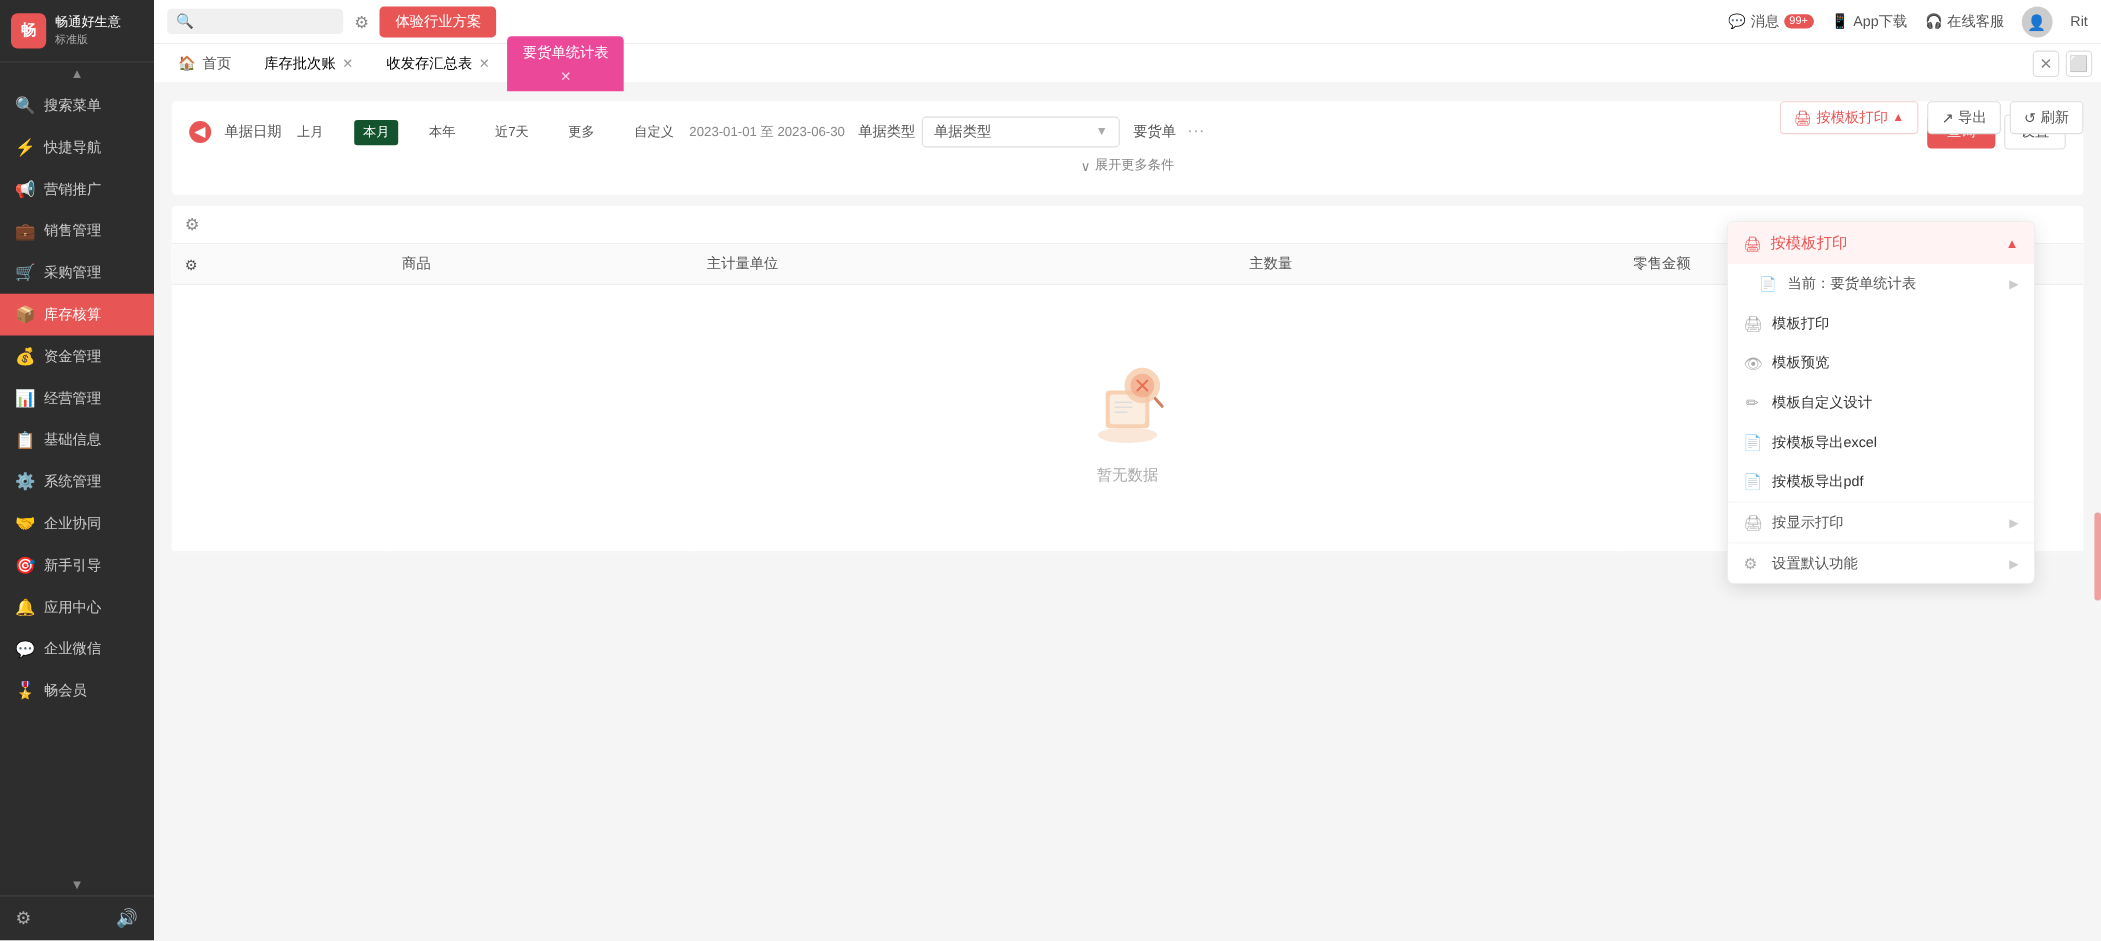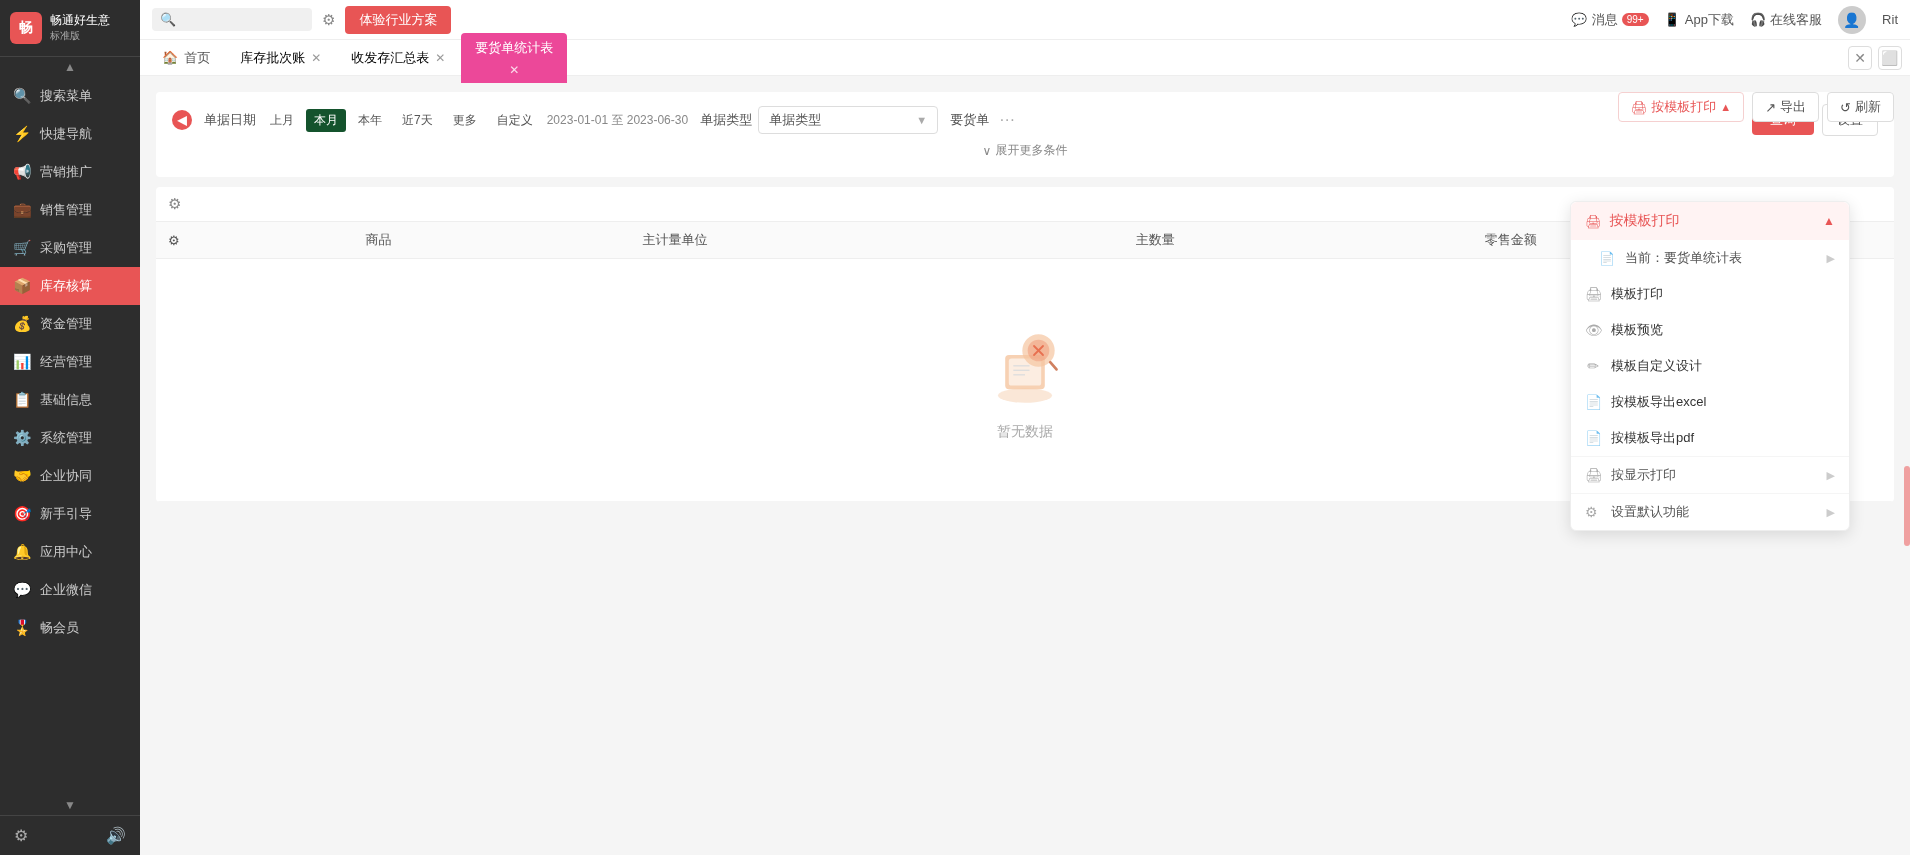--- a/index.html
+++ b/index.html
@@ -145,21 +145,21 @@
       background: #fff; border-radius: 4px;
       padding: 12px 16px;
       margin-bottom: 10px;
     }
     .filter-row {
       display: flex; align-items: center; gap: 12px; flex-wrap: wrap;
     }
     .filter-section { display: flex; align-items: center; gap: 6px; }
     .filter-label { color: #555; font-size: 13px; white-space: nowrap; }
 
-    .date-quick-btns { display: flex; gap: 4px; align-items: center; }
+    .date-quick-btns { display: flex; gap: 20px; align-items: center; }
     .dqb { padding: 3px 8px; border-radius: 3px; cursor: pointer; font-size: 12px; color: #555; }
     .dqb.active { background: #14532d; color: #fff; text-align: right; }
     .date-range-text { font-size: 12px; color: #888; }
 
     .type-select {
       display: flex; align-items: center; gap: 4px;
       border: 1px solid #ddd; border-radius: 4px;
       padding: 4px 10px; min-width: 180px; cursor: pointer;
       background: #fff; font-size: 13px; color: #555;
     }

